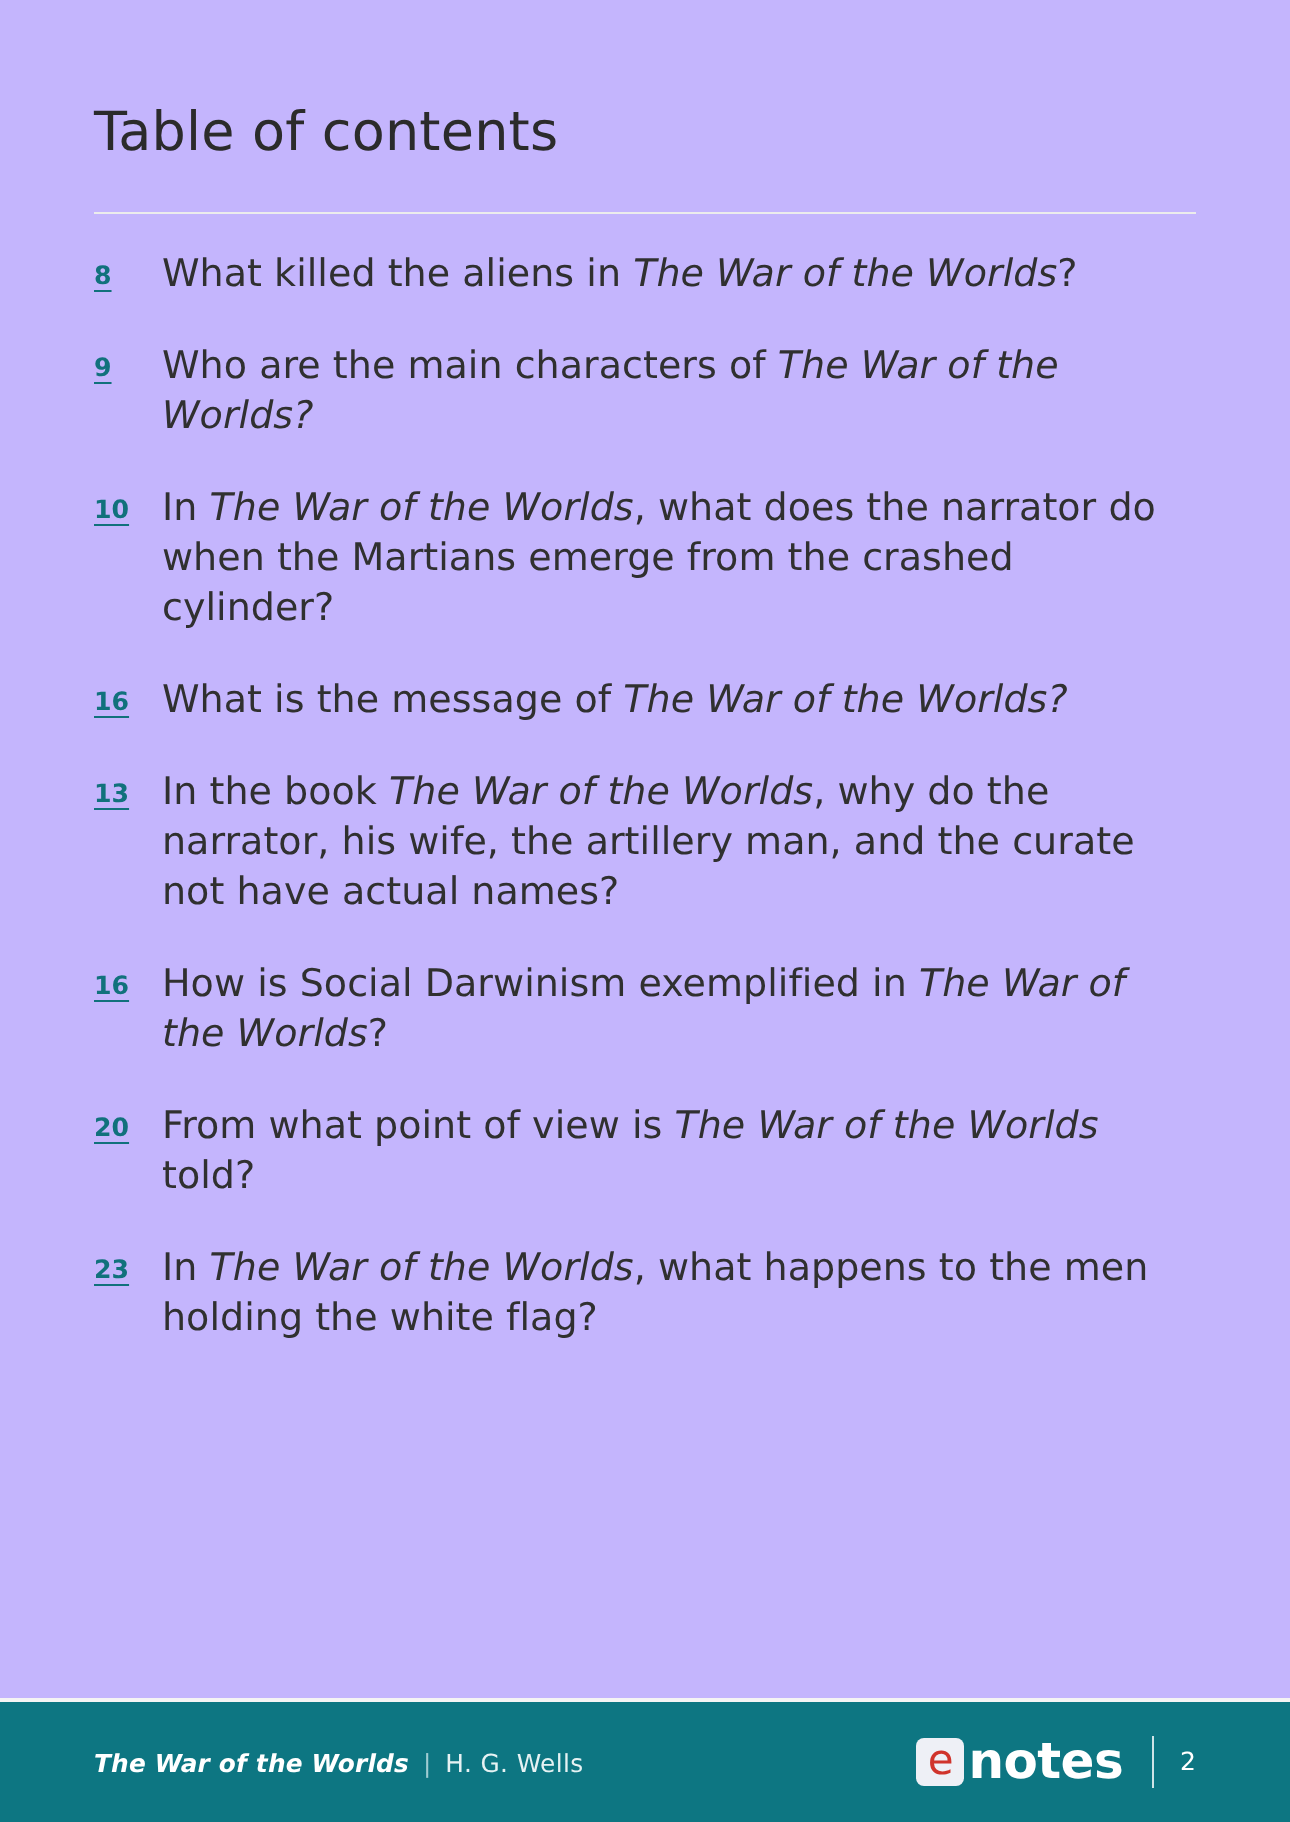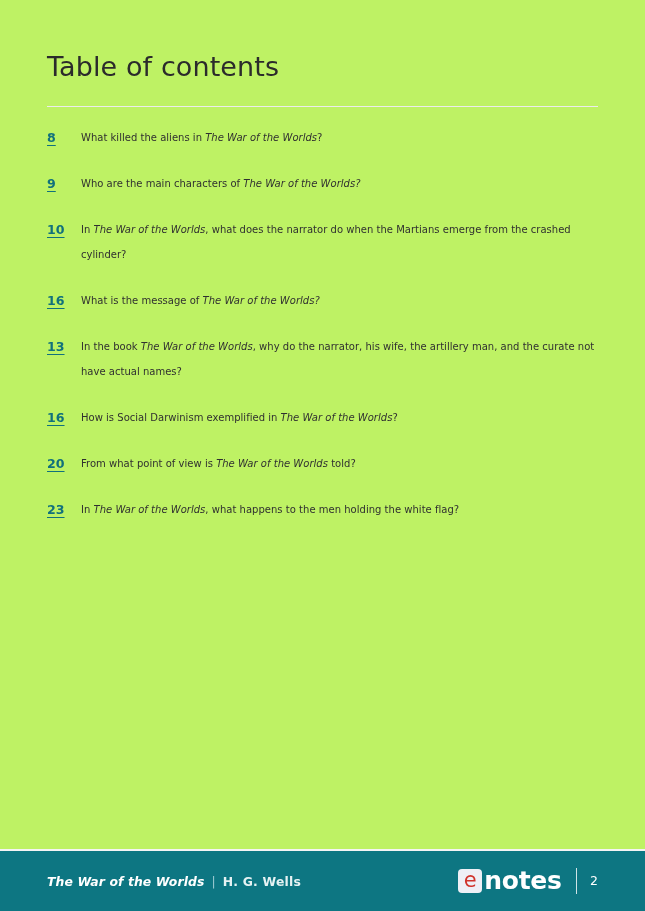--- a/index.html
+++ b/index.html
@@ -14,21 +14,21 @@
     -webkit-font-smoothing: antialiased;
     overflow: hidden;
     position: relative;
   }
 
   .page {
     position: absolute;
     inset: 0;
     display: flex;
     flex-direction: column;
-    background: #bef264;
+    background: #c4b5fd;
   }
 
   .content {
     flex: 1 1 auto;
     padding: 0 47px;
     overflow: hidden;
   }
 
   .toc-title {
     font-family: "DejaVu Sans", "Liberation Sans", sans-serif;
@@ -79,21 +79,21 @@
     color: #11717c;
     text-decoration: underline;
     text-underline-offset: 3px;
     text-decoration-thickness: 1.4px;
     line-height: 25px;
     cursor: pointer;
   }
 
   .entry-text {
     flex: 1 1 auto;
-    font-size: 10px;
+    font-size: 19px;
     font-weight: 400;
     color: #303030;
     line-height: 25px;
     letter-spacing: 0.02px;
   }
   .entry-text em {
     font-style: italic;
   }
 
   .footer {
@@ -120,21 +120,21 @@
     font-style: italic;
     color: #ffffff;
     letter-spacing: 0.1px;
   }
   .footer-sep {
     color: #9fccd2;
     margin: 0 7px;
     font-weight: 400;
   }
   .footer-author {
-    font-weight: 700;
+    font-weight: 400;
     color: #e6f2f3;
     letter-spacing: 0.2px;
   }
 
   .footer-right {
     display: flex;
     align-items: center;
   }
 
   .logo {

